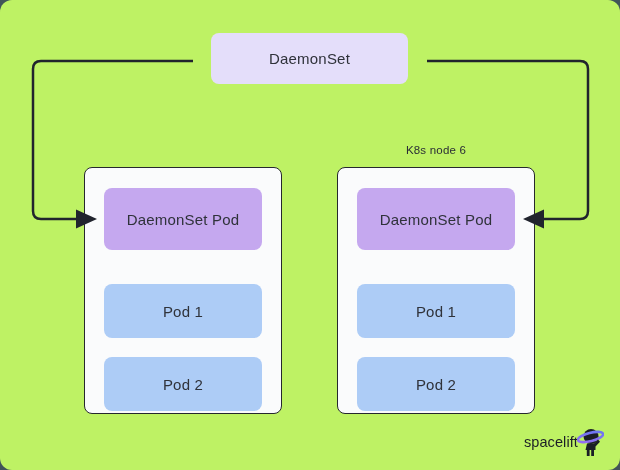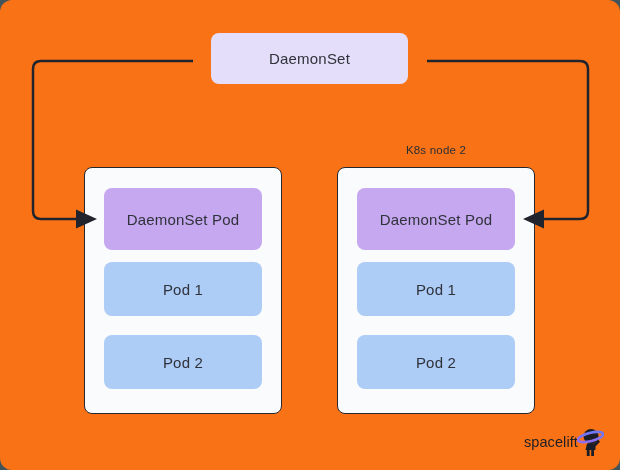--- a/index.html
+++ b/index.html
@@ -5,21 +5,21 @@
   * { margin: 0; padding: 0; box-sizing: border-box; }
   html, body {
     width: 620px; height: 470px;
     background: #415459;
     font-family: "Liberation Sans", "DejaVu Sans", sans-serif;
     overflow: hidden;
   }
   .canvas {
     position: relative;
     width: 620px; height: 470px;
-    background: #f97316;
+    background: #bef264;
     border-radius: 12px;
     overflow: hidden;
   }
   
   .controller-box {
     position: absolute;
     left: 211px; top: 33px;
     width: 197px; height: 51px;
     background: #E4DEFA;
     border-radius: 8px;
@@ -55,21 +55,21 @@
     width: 100%;
     border-radius: 8px;
     display: flex; align-items: center; justify-content: center;
     font-size: 15px; color: #2F323A;
     letter-spacing: 0.2px;
     flex: 0 0 auto;
   }
   .pod-daemonset {
     height: 62px;
     background: #C5A8EF;
-    margin-bottom: 12px;
+    margin-bottom: 34px;
   }
   .pod-regular {
     height: 54px;
     background: #ADCCF6;
     margin-bottom: 19px;
   }
   .pod-regular:last-child { margin-bottom: 0; }
   
   .arrows {
     position: absolute;
@@ -107,21 +107,21 @@
       <span>DaemonSet Pod</span>
     </div>
     <div class="pod pod-regular">
       <span>Pod 1</span>
     </div>
     <div class="pod pod-regular">
       <span>Pod 2</span>
     </div>
   </div>
 
-  <div class="node-label node-label-2">K8s node 2</div>
+  <div class="node-label node-label-2">K8s node 6</div>
   <div class="node node-2">
     <div class="pod pod-daemonset">
       <span>DaemonSet Pod</span>
     </div>
     <div class="pod pod-regular">
       <span>Pod 1</span>
     </div>
     <div class="pod pod-regular">
       <span>Pod 2</span>
     </div>

